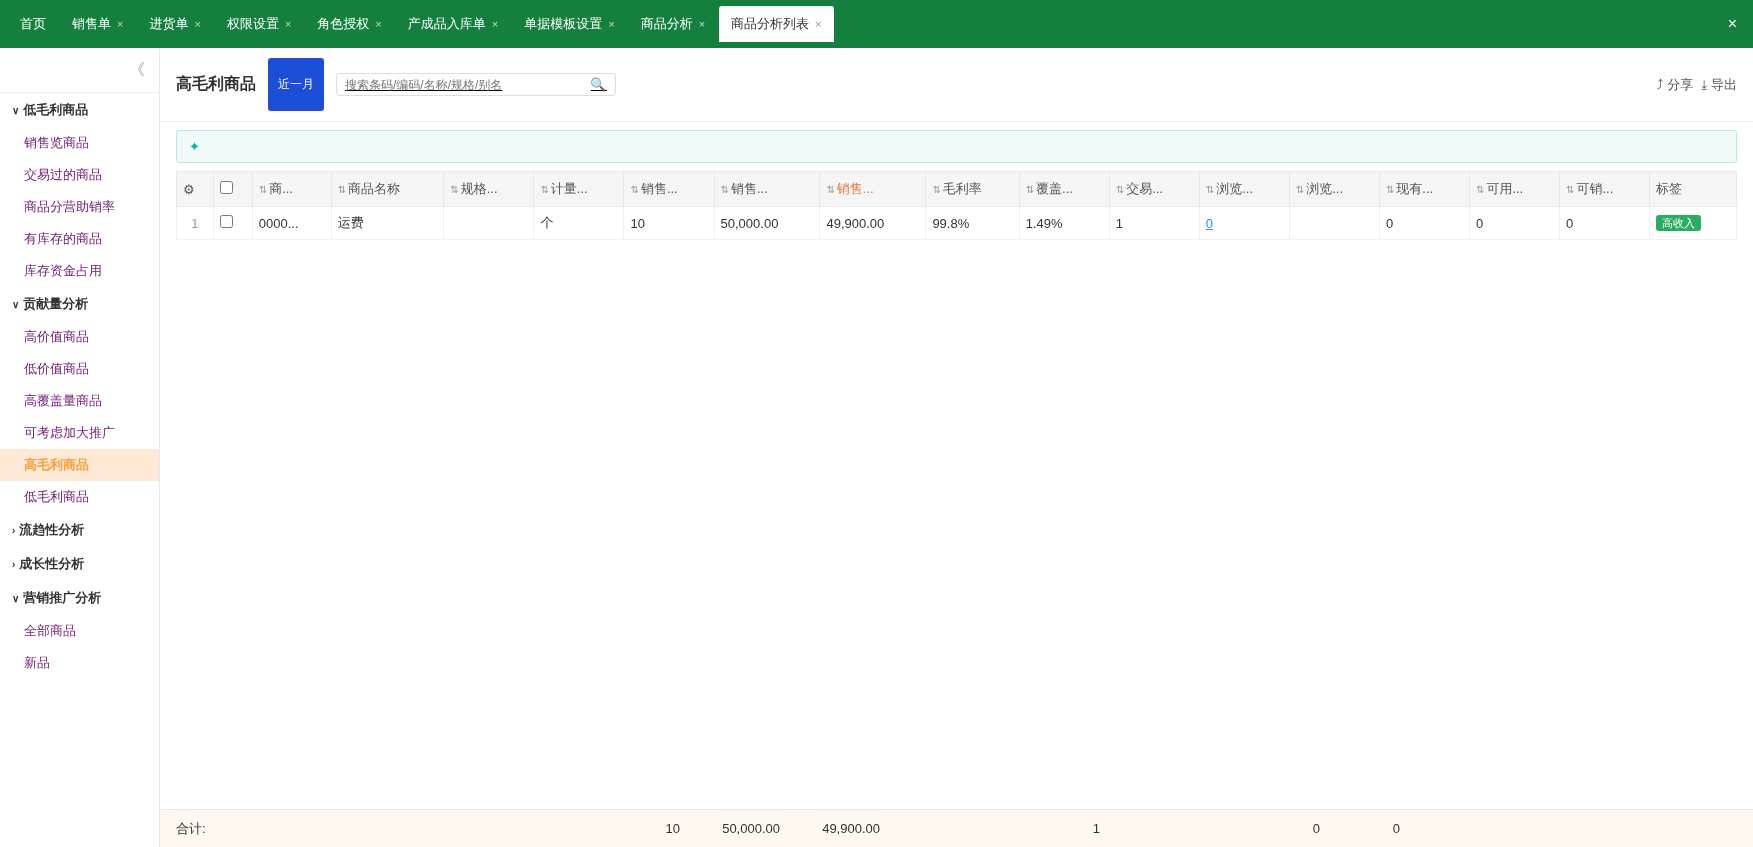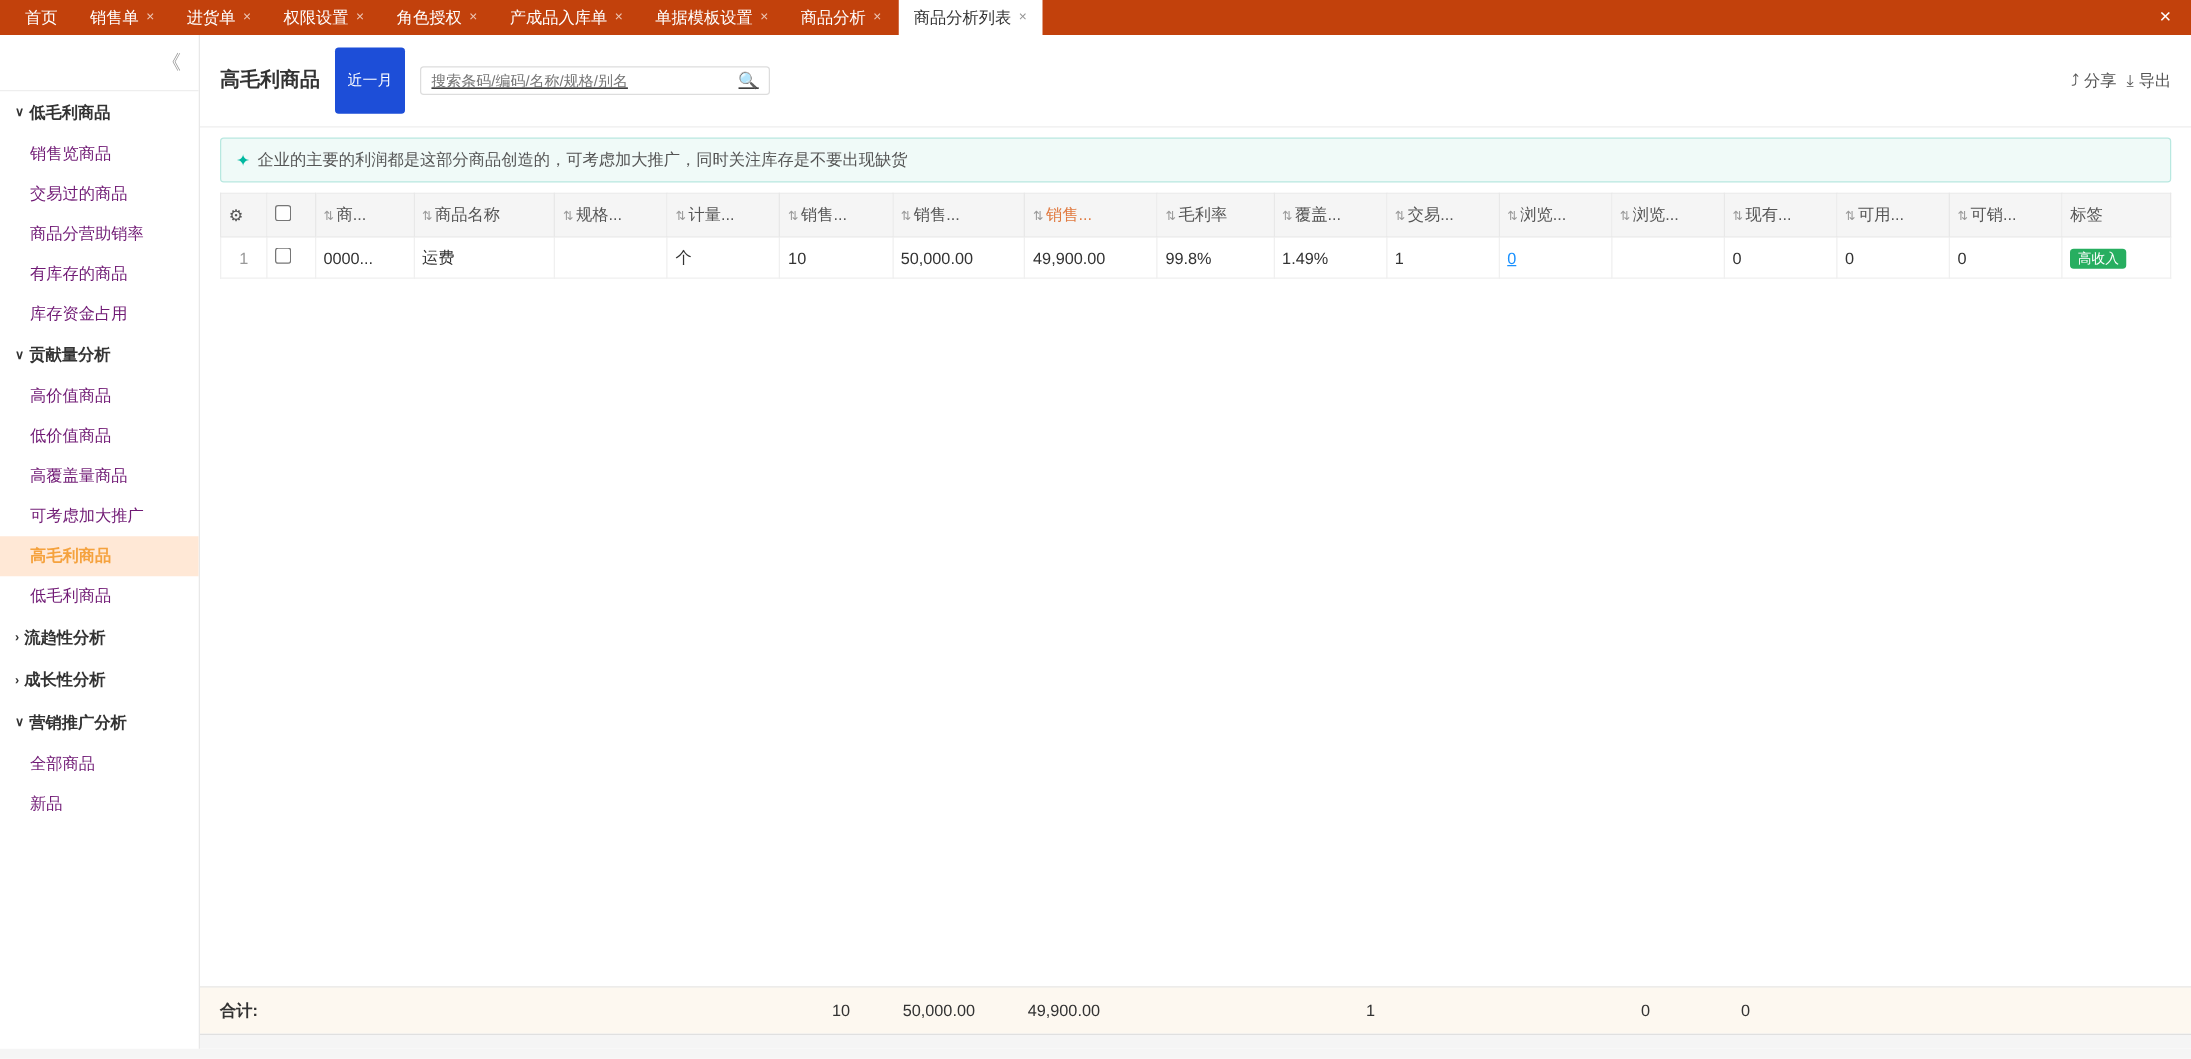--- a/index.html
+++ b/index.html
@@ -1,20 +1,20 @@
 <!DOCTYPE html>
 <html><head>
   <meta charset="utf-8">
   <style>
     * { box-sizing: border-box; margin: 0; padding: 0; font-family: "Microsoft YaHei", "PingFang SC", sans-serif; font-size: 13px; }
     body { background: #f5f5f5; overflow: hidden; width: 1753px; height: 847px; }
 
     
     .top-nav {
-      display: flex; align-items: center; background: #c2410c; height: 28px;
+      display: flex; align-items: center; background: #15803d; height: 48px;
       padding: 0 8px; gap: 2px;
     }
     .nav-tab {
       display: flex; align-items: center; gap: 4px; padding: 4px 12px;
       color: #fff; cursor: pointer; border-radius: 3px 3px 0 0;
       white-space: nowrap; font-size: 13px; height: 36px;
     }
     .nav-tab.active { background: #fff; color: #333; }
     .nav-tab .close-btn { font-size: 11px; opacity: 0.7; margin-left: 2px; }
     .nav-tab.active .close-btn { color: #666; }
@@ -91,21 +91,21 @@
       font-size: 11px;
     }
     .link-cell { color: #1890ff; cursor: pointer; text-decoration: underline; }
 
     
     .table-footer {
       display: flex; align-items: center; background: #fdf8f0;
       border-top: 1px solid #e8e8e8; padding: 8px 16px; gap: 0;
       font-size: 12px; color: #333; min-height: 38px;
     }
-    .footer-label { font-weight: bold; width: 60px; }
+    .footer-label { font-weight: normal; width: 60px; }
     .footer-cells { display: flex; flex: 1; gap: 0; }
     .footer-cell { padding: 0 6px; text-align: right; }
 
     
     .scroll-area { height: 12px; background: #f5f5f5; border-top: 1px solid #e0e0e0; }
   </style>
 </head>
 <body>
 
 <div class="top-nav">
@@ -236,21 +236,20 @@
         </button>
         <button class="header-action-btn">
           <span>⤓</span>
           <span>导出</span>
         </button>
       </div>
     </div>
 
     <div class="info-banner">
       <span style="color:#00b8a0;">✦</span>
-      <span>企业的主要的利润都是这部分商品创造的，可考虑加大推广，同时关注库存是不要出现缺货</span>
     </div>
 
     <div class="table-wrapper">
       <table>
         <thead>
           <tr>
             <th><span>⚙</span></th>
             <th><input type="checkbox" style=""></th>
             <th><span class="col-sort">⇅</span><span>商...</span></th>
             <th><span class="col-sort">⇅</span><span>商品名称</span></th>

